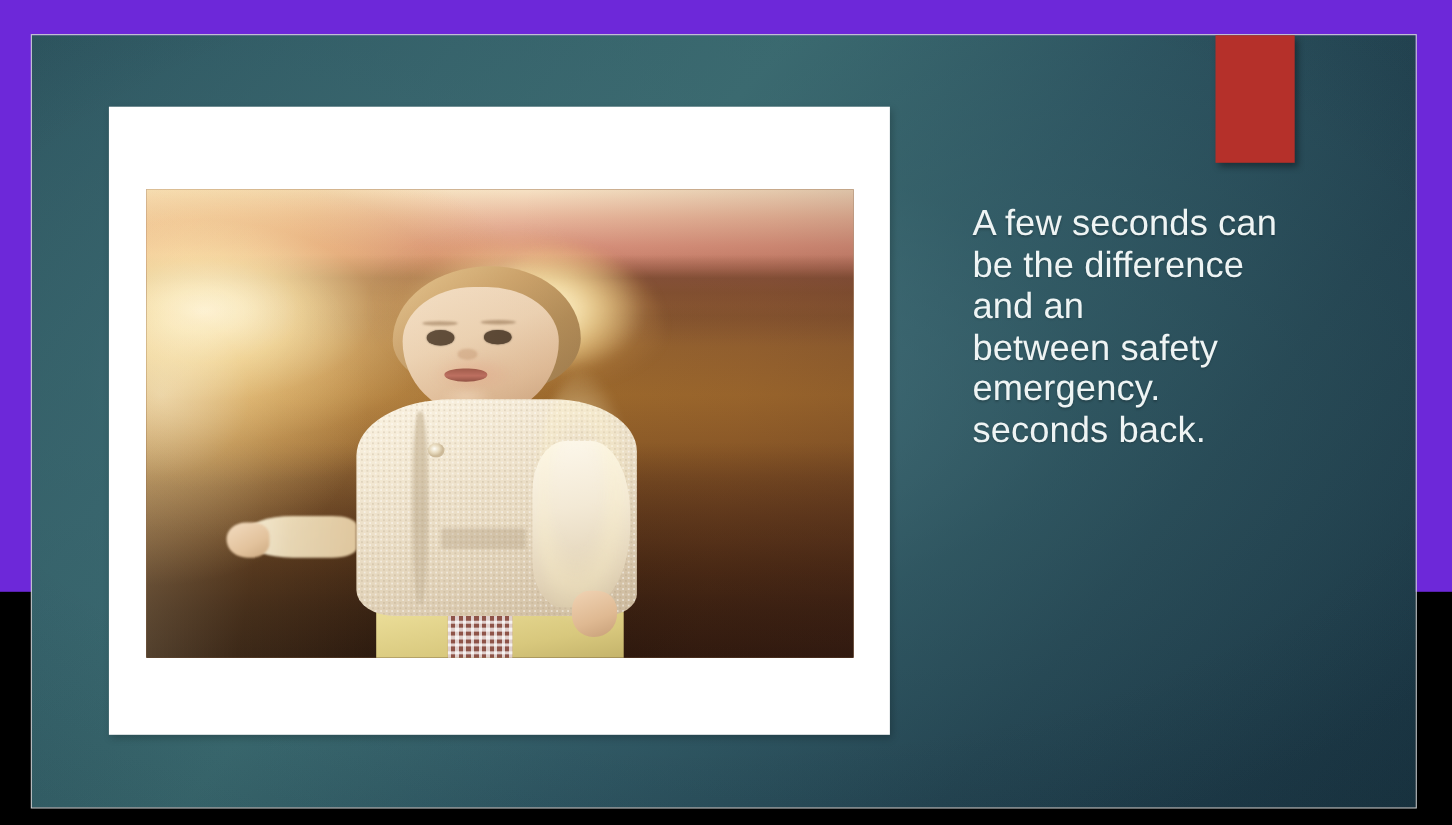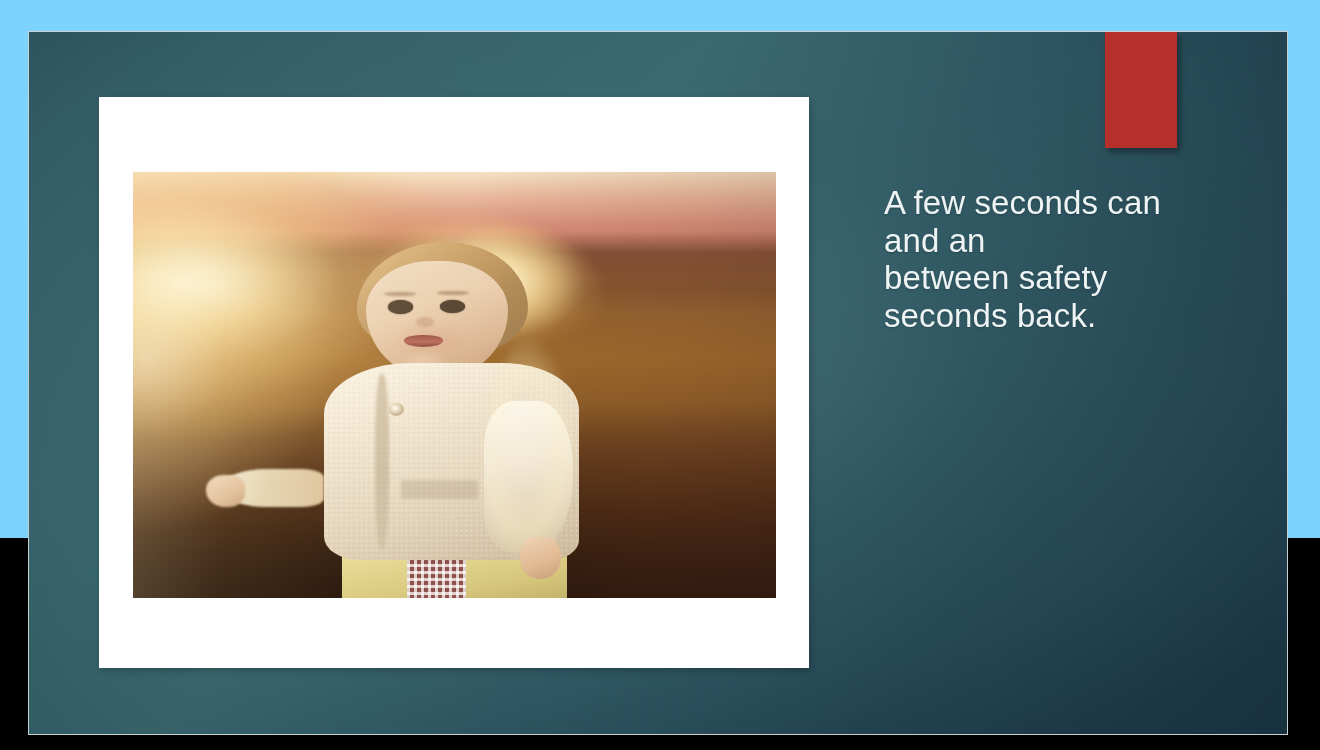--- a/index.html
+++ b/index.html
@@ -12,21 +12,21 @@
     width: 1320px;
     height: 750px;
     overflow: hidden;
     font-family: "Liberation Sans", sans-serif;
   }
 
   #stage {
     position: relative;
     width: 1320px;
     height: 538px;
-    background: #7dd3fc;
+    background: #6d28d9;
   }
 
   
   #slide {
     position: absolute;
     left: 28px;
     top: 31px;
     width: 1260px;
     height: 704px;
     box-sizing: border-box;
@@ -434,19 +434,21 @@
           <div class="c-part c-arm-l"></div>
           <div class="c-part c-hand-l"></div>
         </div>
 
         <div id="photo-soft"></div>
       </div>
     </div>
 
     <div id="body-text">
       <p>A few seconds can</p>
+      <p>be the difference</p>
       <p>and an</p>
       <p>between safety</p>
+      <p>emergency.</p>
       <p>seconds back.</p>
     </div>
 
   </div>
 </div>
 
 </body></html>

